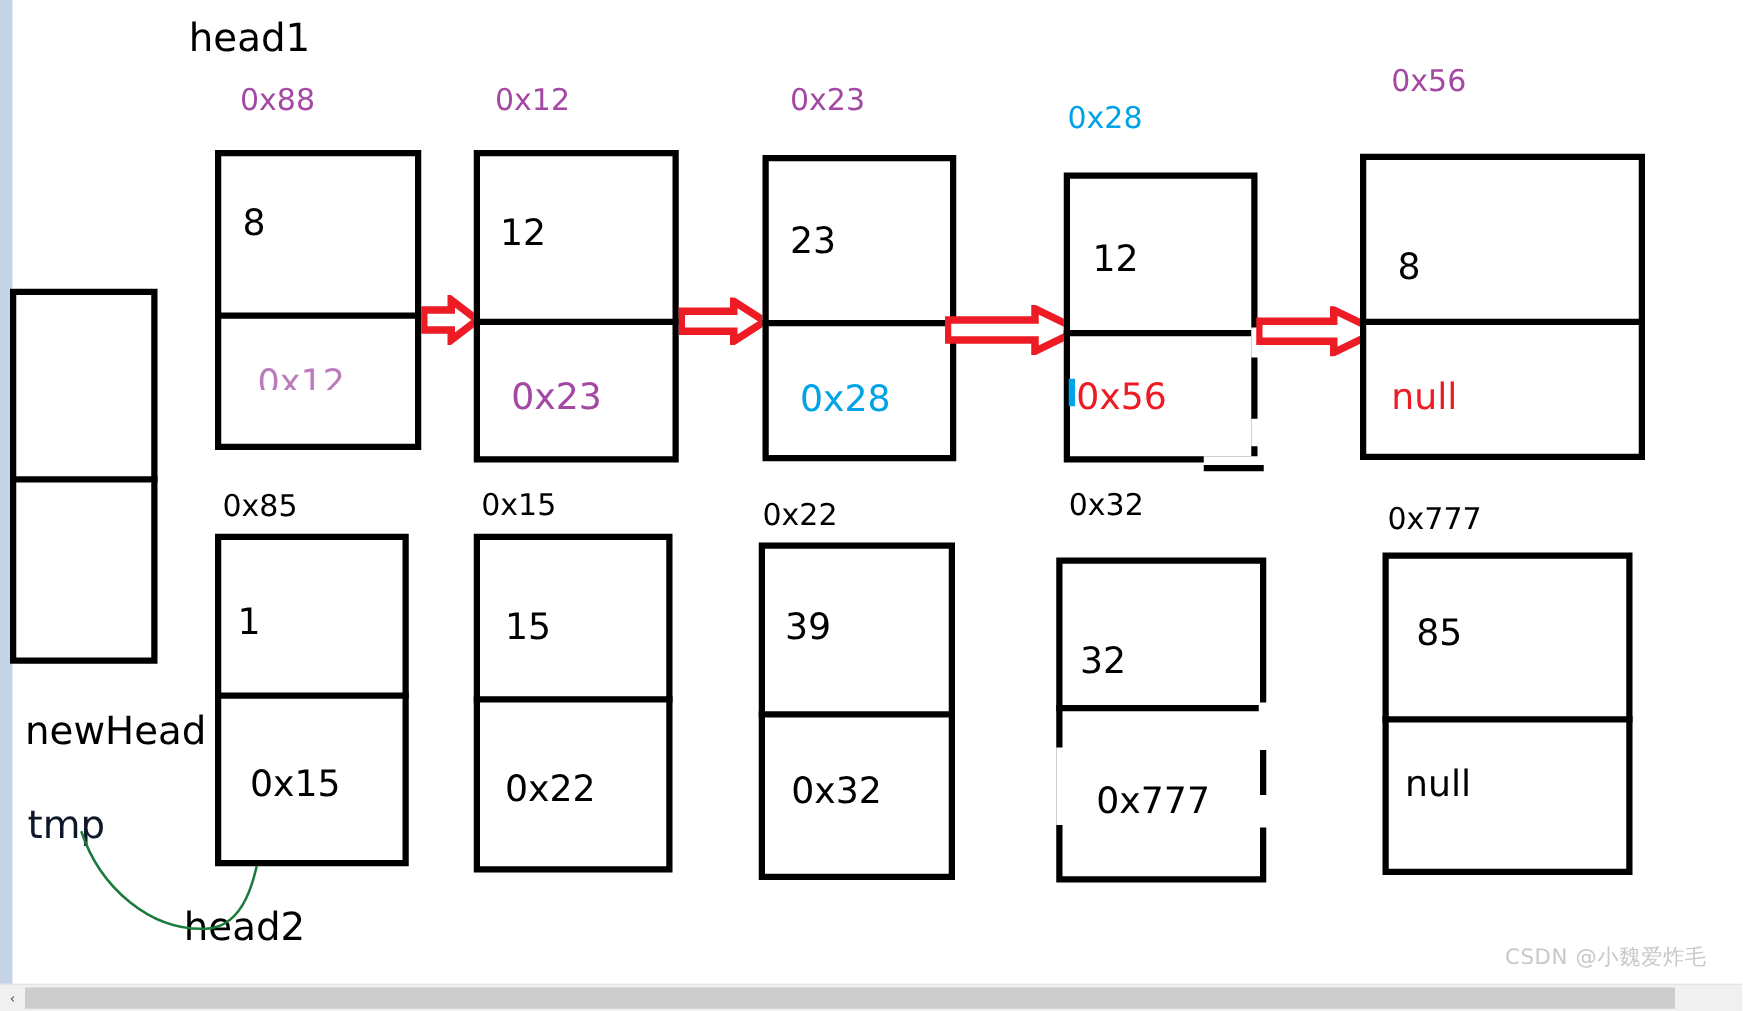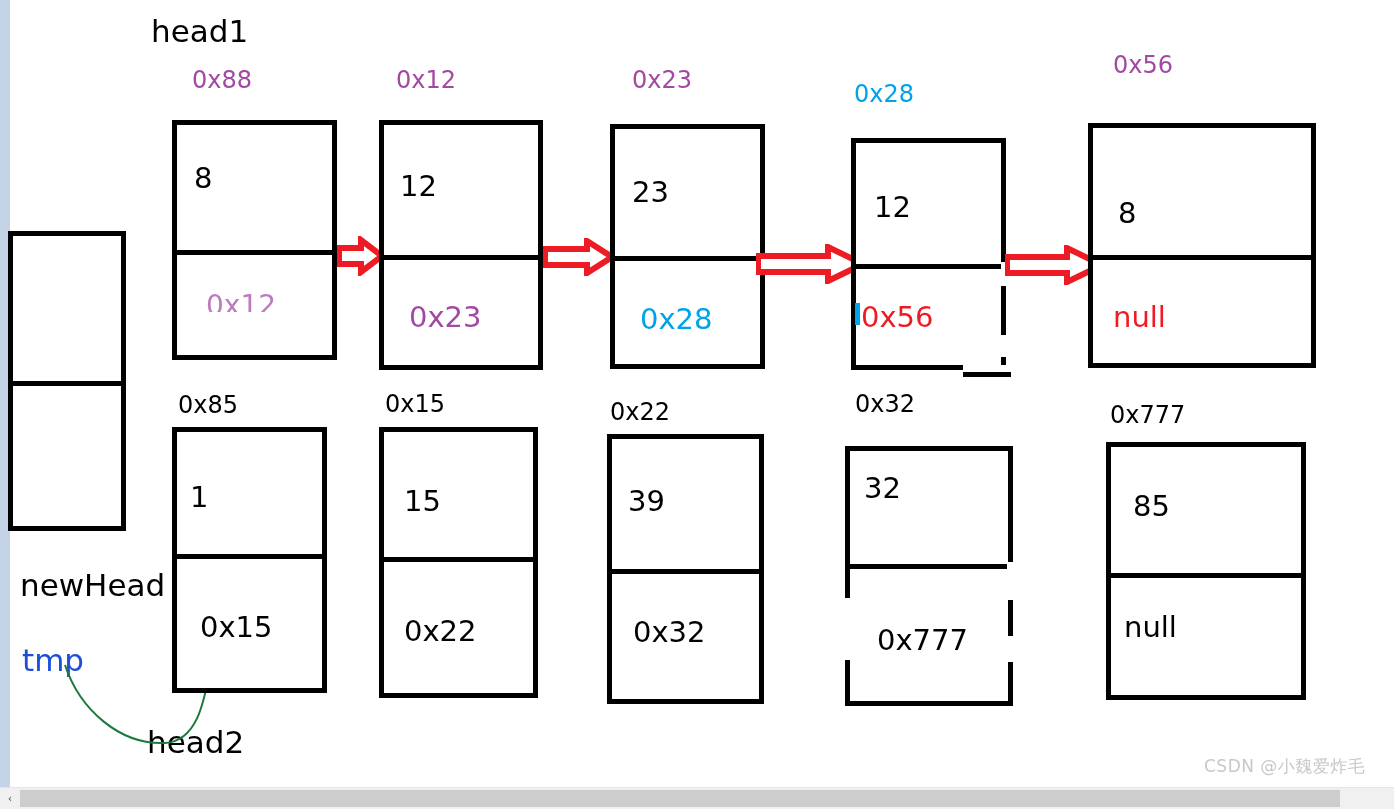--- a/index.html
+++ b/index.html
@@ -76,21 +76,21 @@
   .addr-label.black { color: #000000; }
   .addr-label.cyan  { color: #00a2e8; }
 
   .var-label {
     position: absolute;
     white-space: nowrap;
     font-size: 31px;
     line-height: 1;
     color: #000000;
   }
-  .var-label.green { color: #1d4ed8; }
+  .var-label.green { color: #0f172a; }
 
   .ptr-text { color: #a349a4; }
   .ptr-text.cyan { color: #00a2e8; }
   .ptr-text.red { color: #ed1c24; }
   .ptr-text.black { color: #000000; }
   .ptr-text.faded { color: #a349a4; opacity: 0.72; }
 
   
   .arrow { position: absolute; }
 
@@ -211,21 +211,21 @@
   <div class="cell-text ptr-text black" style="left:633px; top:618px;">0x32</div>
 
   <div class="addr-label black" style="left:855px; top:392px;">0x32</div>
   <div class="node" style="left:845px; top:446px; width:168px; height:260px;">
     <div class="divider" style="top:113px;"></div>
   </div>
 
   <div class="patch" style="left:845px; top:598px; width:7px; height:62px;"></div>
   <div class="patch" style="left:1007px; top:562px; width:7px; height:38px;"></div>
   <div class="patch" style="left:1007px; top:636px; width:7px; height:26px;"></div>
-  <div class="cell-text" style="left:864px; top:474px;">32</div>
+  <div class="cell-text" style="left:864px; top:514px;">32</div>
   <div class="cell-text ptr-text black" style="left:877px; top:626px;">0x777</div>
 
   <div class="addr-label black" style="left:1110px; top:403px;">0x777</div>
   <div class="node" style="left:1106px; top:442px; width:200px; height:258px;">
     <div class="divider" style="top:126px;"></div>
   </div>
   <div class="cell-text" style="left:1133px; top:492px;">85</div>
   <div class="cell-text ptr-text black" style="left:1124px; top:613px;">null</div>
 
   <div class="watermark" style="left:1204px; top:758px;">CSDN @小魏爱炸毛</div>

